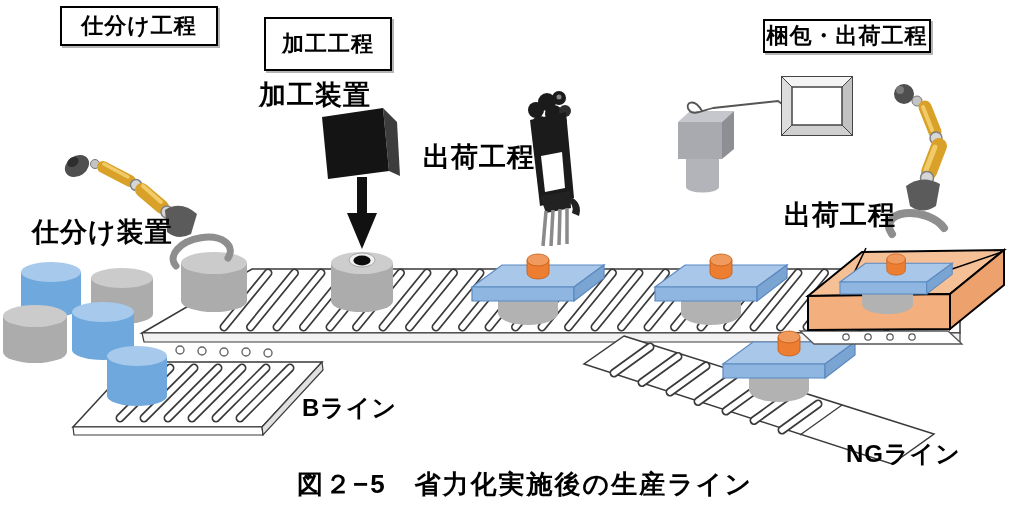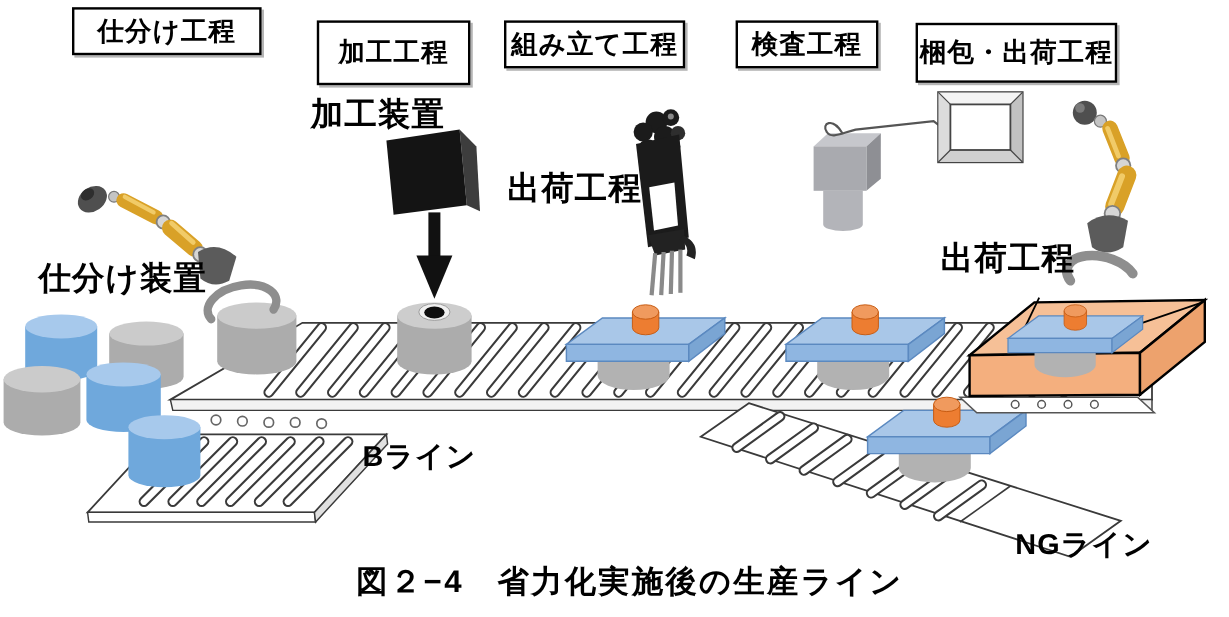--- a/index.html
+++ b/index.html
@@ -256,26 +256,24 @@
       <line x1="142" y1="190" x2="162" y2="207" stroke="#D9A127" stroke-width="14" stroke-linecap="round"></line>
       <line x1="143" y1="186" x2="161" y2="202" stroke="#F1CB68" stroke-width="4" stroke-linecap="round"></line>
       <circle cx="167" cy="212" r="6" fill="#D6D6D6" stroke="#808080" stroke-width="1.5"></circle>
       <path d="M165,210 q16,-10 32,4 l-6,20 q-13,7 -24,-2 Z" fill="#5b5b5b"></path>
       <path d="M176,266 A29,17 -12 1 1 228,258" fill="none" stroke="#8e8e8e" stroke-width="7" stroke-linecap="round"></path>
     </g>
   </svg>
 
   <div class="pbox" style="left:60px;top:6px;width:158px;height:40px">仕分け工程</div>
   <div class="pbox" style="left:264px;top:17px;width:128px;height:54px">加工工程</div>
-  <div class="pbox" style="left:420px;top:17px;width:151px;height:40px">組み立て工程</div>
-  <div class="pbox" style="left:613px;top:17px;width:119px;height:40px">検査工程</div>
-  <div class="pbox" style="left:763px;top:19px;width:168px;height:50px">梱包・出荷工程</div>
+  <div class="pbox" style="left:763px;top:19px;width:168px;height:34px">梱包・出荷工程</div>
 
   <div class="lbl dev" style="left:32px;top:214px">仕分け装置</div>
   <div class="lbl dev" style="left:259px;top:77px">加工装置</div>
   <div class="lbl dev" style="left:423px;top:139px">出荷工程</div>
   <div class="lbl dev" style="left:784px;top:197px">出荷工程</div>
 
-  <div class="lbl line-lbl" style="left:302px;top:364px">Bライン</div>
+  <div class="lbl line-lbl" style="left:302px;top:392px">Bライン</div>
   <div class="lbl line-lbl" style="left:846px;top:438px">NGライン</div>
 
-  <div class="caption">図２−4　省力化実施後の生産ライン</div>
+  <div class="caption">図２−5　省力化実施後の生産ライン</div>
 </div>
 
 </body></html>

